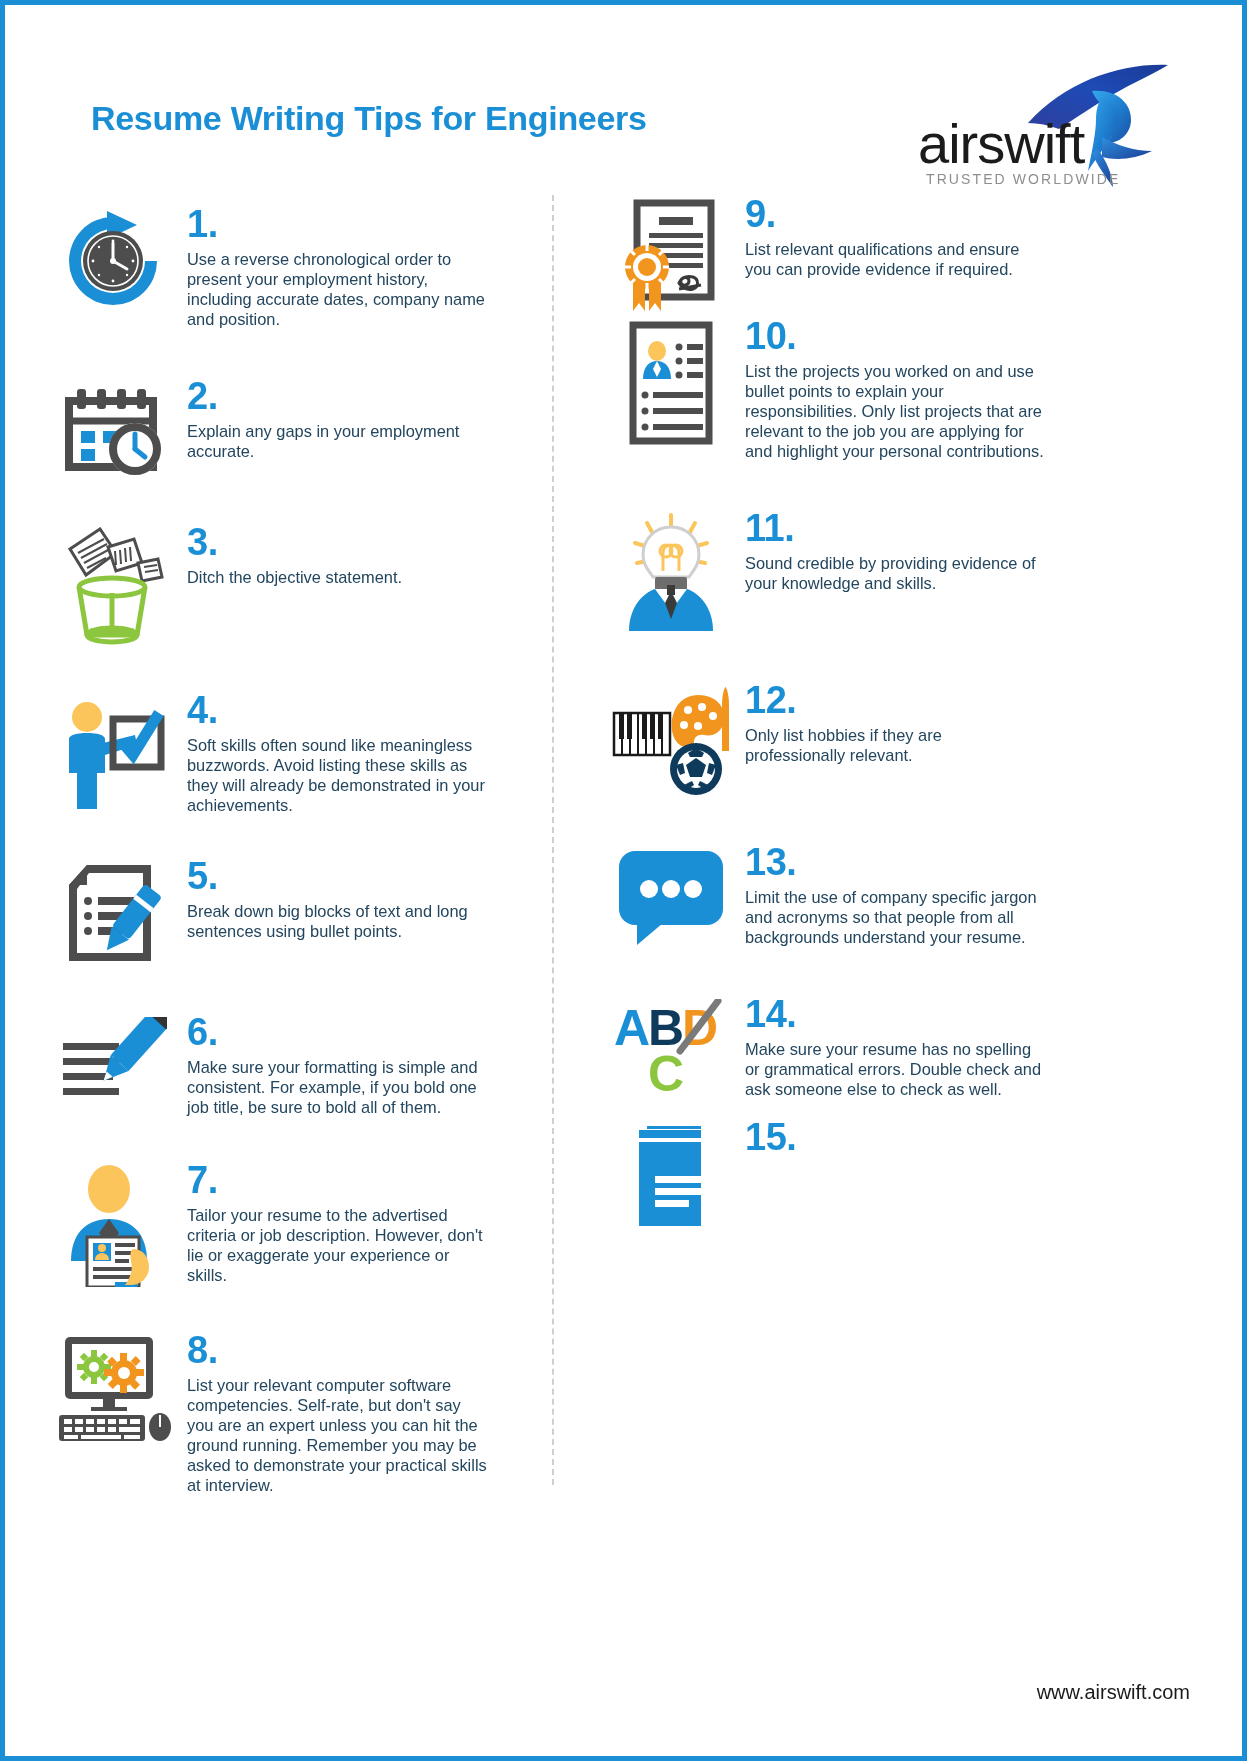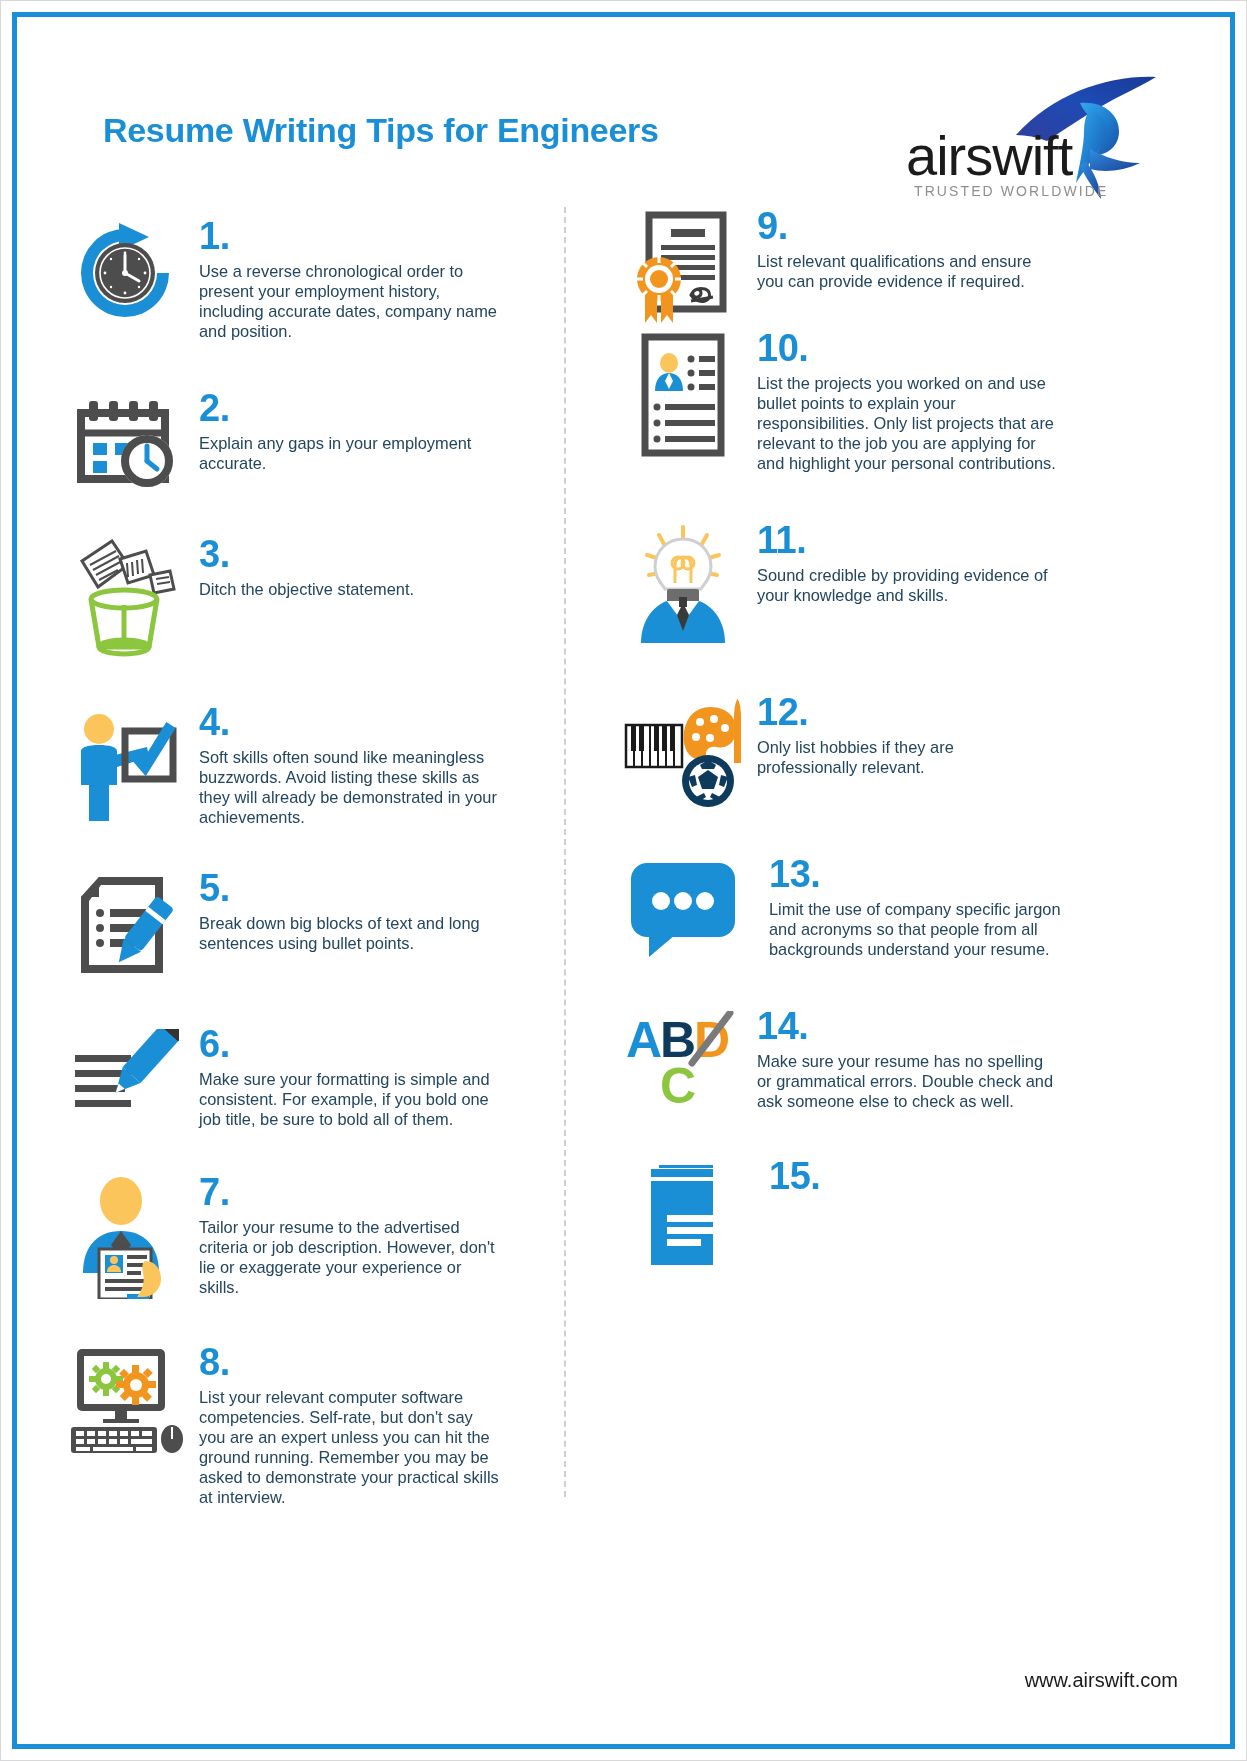--- a/index.html
+++ b/index.html
@@ -6,21 +6,20 @@
   body{
     width:1247px;height:1761px;
     background:#ffffff;
     font-family:"Liberation Sans", sans-serif;
     overflow:hidden;
   }
   .page{
     position:relative;
     width:1247px;height:1761px;
     box-sizing:border-box;
-    padding:12px;
     background:#ffffff;
     box-shadow:inset 0 0 0 1px #d8d8d8;
   }
   .frame{
     position:relative;
     width:100%;height:100%;
     box-sizing:border-box;
     border:5px solid #1a8fd6;
     background:#ffffff;
   }
@@ -549,21 +548,21 @@
                   <path d="M96 100 L88 96 L86 100 L92 104 Z"></path>
                 </g>
               </svg>
             </div>
             <div class="tip-body">
               <div class="tip-num">12.</div>
               <div class="tip-text">Only list hobbies if they are professionally relevant.</div>
             </div>
           </div>
 
-          <div class="tip" style="margin-top:48px;gap:12px;">
+          <div class="tip" style="margin-top:48px;">
             <div class="icon-wrap">
               <svg width="112" height="100" viewBox="0 0 112 100">
                 <rect x="4" y="4" width="104" height="74" rx="16" fill="#1a8fd6"></rect>
                 <path d="M22 70 L22 98 L48 76 Z" fill="#1a8fd6"></path>
                 <circle cx="34" cy="42" r="9" fill="#ffffff"></circle>
                 <circle cx="56" cy="42" r="9" fill="#ffffff"></circle>
                 <circle cx="78" cy="42" r="9" fill="#ffffff"></circle>
               </svg>
             </div>
             <div class="tip-body">
@@ -581,21 +580,21 @@
                 <line x1="68" y1="52" x2="106" y2="2" stroke="#7a7a7a" stroke-width="7" stroke-linecap="round"></line>
                 <text x="36" y="92" font-family="Liberation Sans, sans-serif" font-size="50" font-weight="bold" fill="#8cc63e">C</text>
               </svg>
             </div>
             <div class="tip-body">
               <div class="tip-num">14.</div>
               <div class="tip-text">Make sure your resume has no spelling or grammatical errors. Double check and ask someone else to check as well.</div>
             </div>
           </div>
 
-          <div class="tip" style="margin-top:46px;gap:12px;">
+          <div class="tip" style="margin-top:19px;">
             <div class="icon-wrap">
               <svg width="100" height="110" viewBox="0 0 100 110">
                 <rect x="18" y="8" width="62" height="8" fill="#1a8fd6"></rect>
                 <rect x="18" y="20" width="62" height="84" fill="#1a8fd6"></rect>
                 <rect x="26" y="4" width="54" height="3" fill="#1a8fd6"></rect>
                 <rect x="34" y="54" width="46" height="7" fill="#ffffff"></rect>
                 <rect x="34" y="66" width="46" height="7" fill="#ffffff"></rect>
                 <rect x="34" y="78" width="34" height="7" fill="#ffffff"></rect>
                 <rect x="18" y="16" width="62" height="4" fill="#ffffff"></rect>
               </svg>

